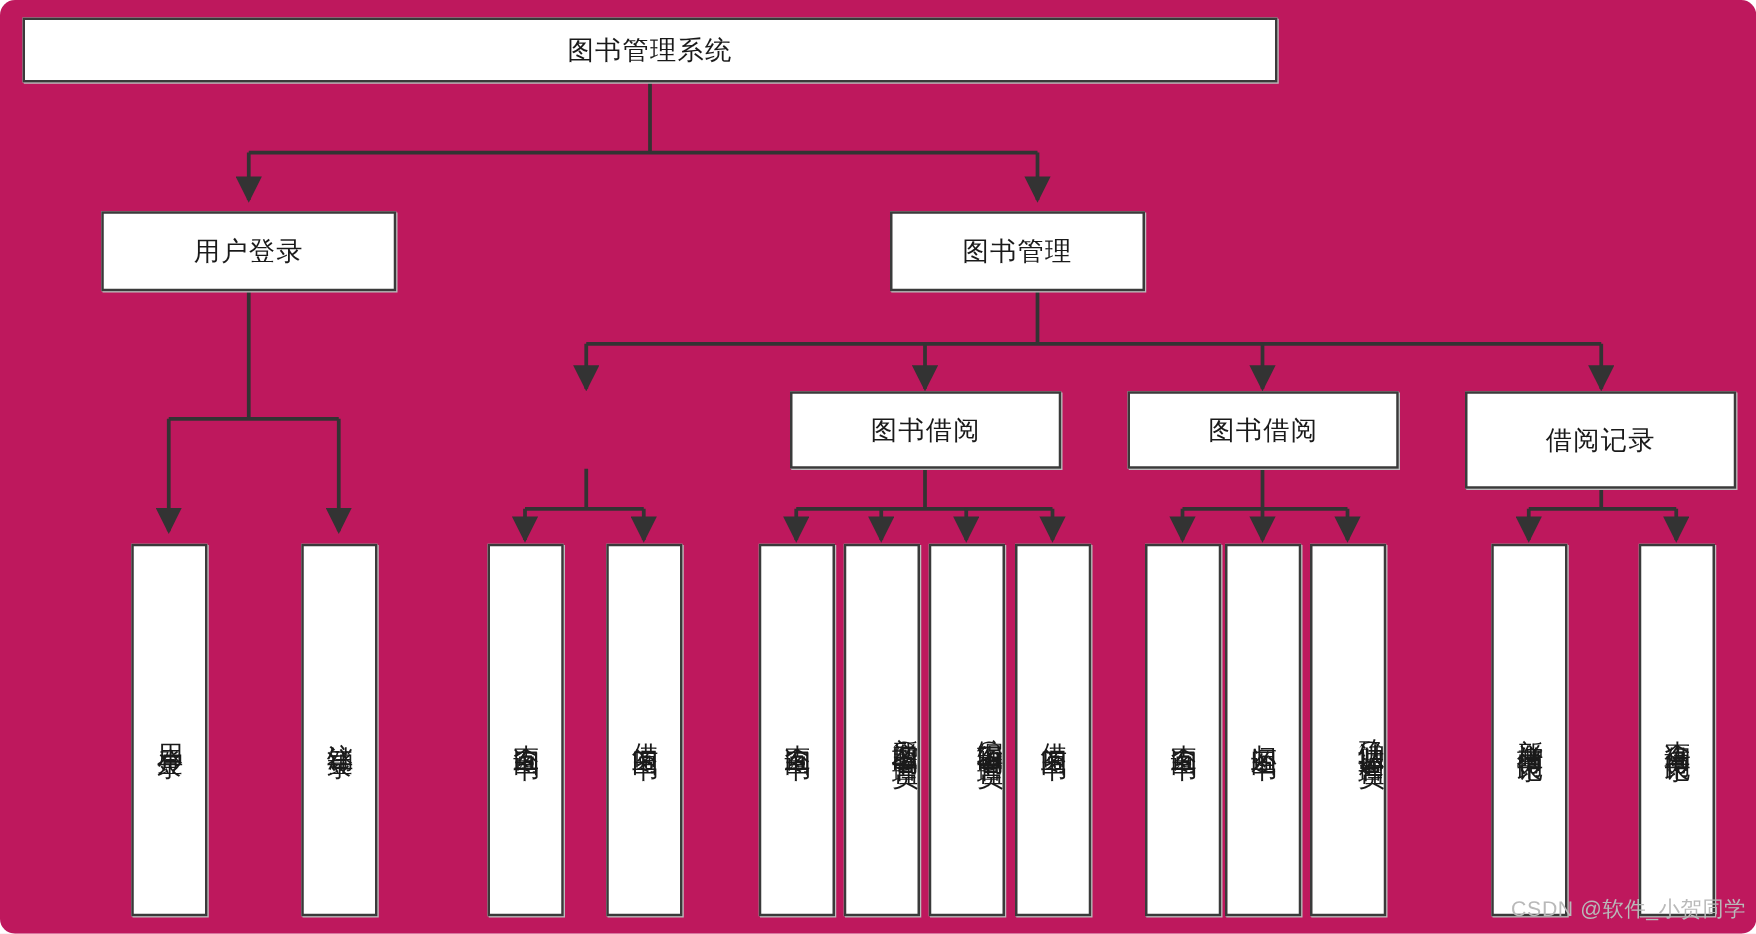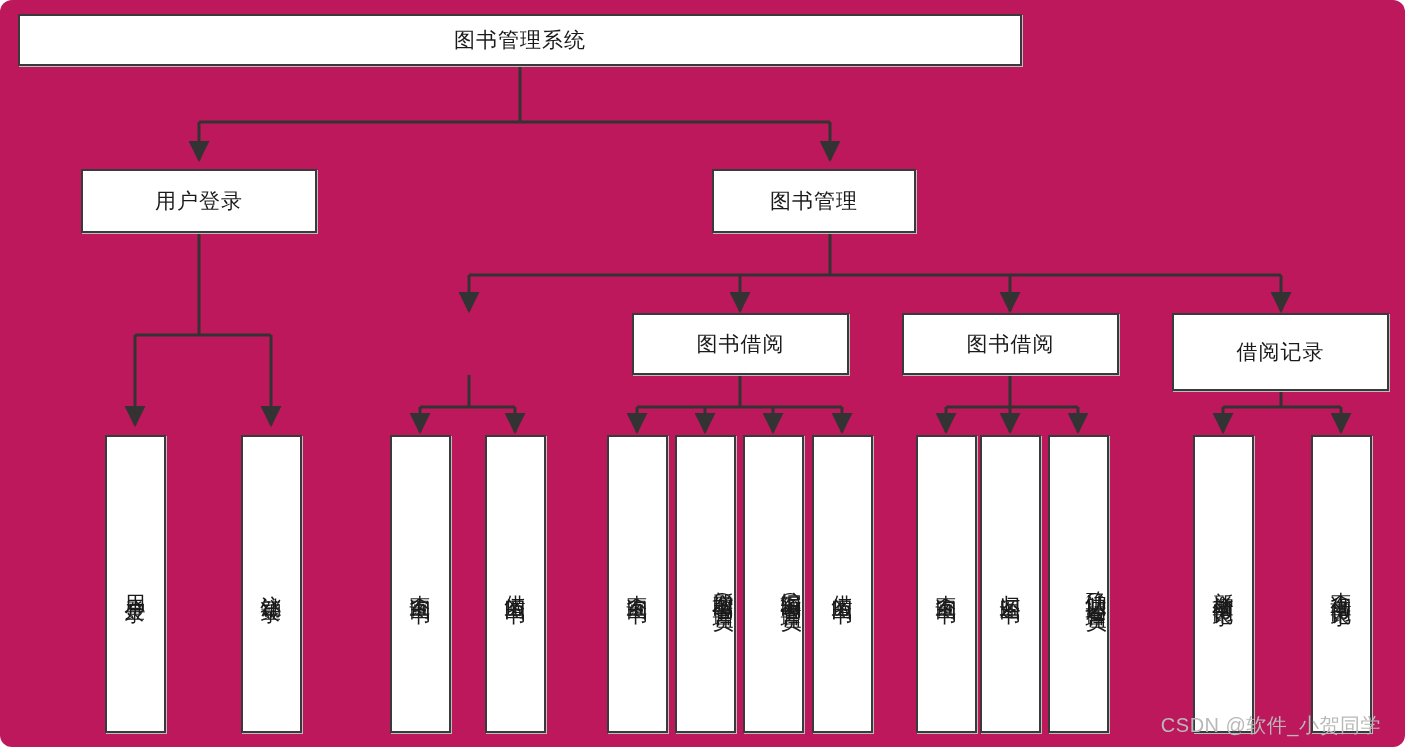--- a/index.html
+++ b/index.html
@@ -53,23 +53,23 @@
   }
   .node.v.mid {
     align-items: center;
     padding-top: 0;
   }
   .node-label {
     white-space: pre;
   }
   #watermark {
     position: absolute;
-    right: 24px;
+    right: 8px;
     bottom: 8px;
-    font-size: 20px;
+    font-size: 17px;
     color: #b9b9b9;
     letter-spacing: 0.5px;
     white-space: nowrap;
   }
 </style>
 </head>
 <body>
 
 <div id="canvas">
 

